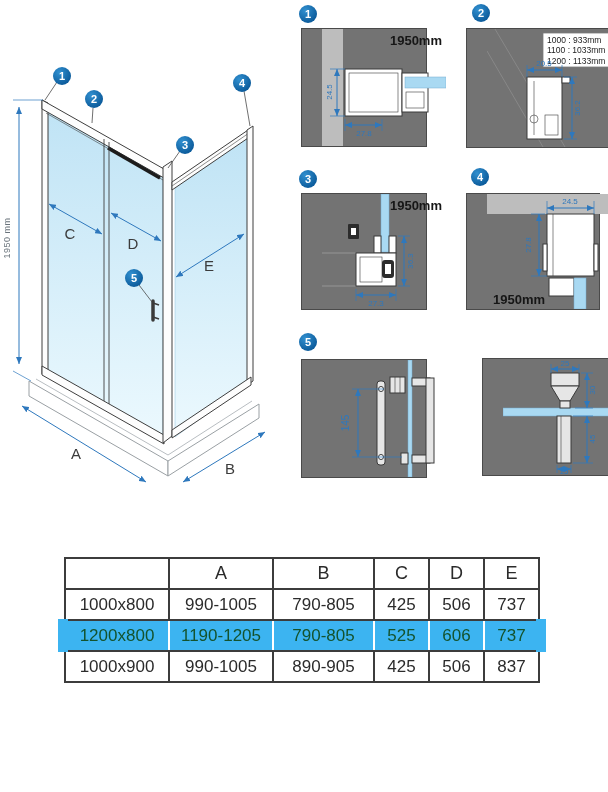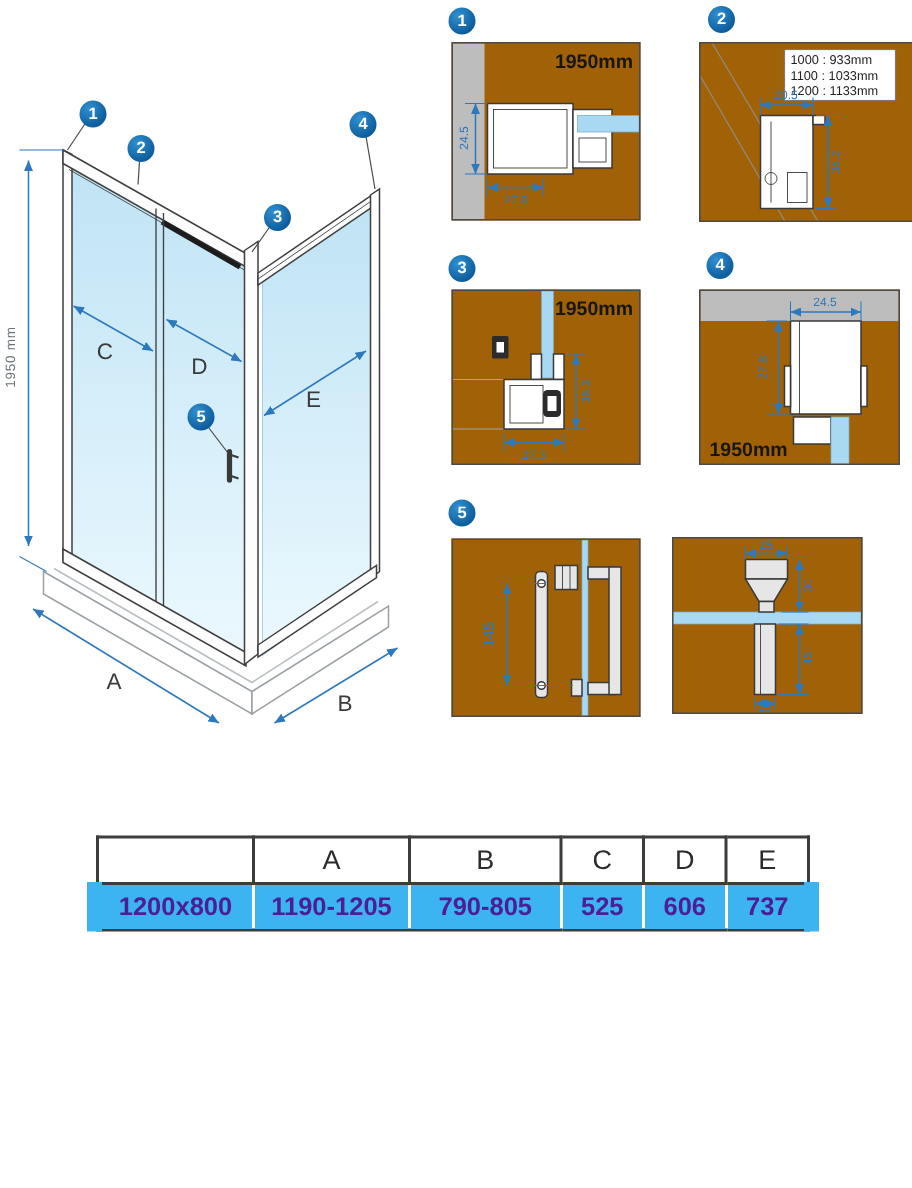--- a/index.html
+++ b/index.html
@@ -2,21 +2,21 @@
 <html style="--accent_blue: #2e78bd; --highlight_blue: #3cb4f1; --glass_blue: #a9d9f2; --wall_gray: #bdbdbd; --callout_blue: #0d5d9d;"><head>
 <meta charset="utf-8">
 <style>
   * { margin:0; padding:0; box-sizing:border-box; }
   html,body { background:#fff; }
   body { width:608px; height:792px; font-family:"Liberation Sans",sans-serif; }
   .page { position:relative; width:608px; height:792px; background:#fff; overflow:hidden; }
   .callout { position:absolute; width:18px; height:18px; border-radius:50%;
              background:radial-gradient(circle at 35% 30%, #3190d0, #0d5d9d 72%);
              color:#fff; font-size:11px; font-weight:bold; text-align:center; line-height:18px; z-index:5; }
-  .panel { position:absolute; border:1px solid #4a4a4a; background:#a16207; }
+  .panel { position:absolute; border:1px solid #4a4a4a; background:#737373;padding-left:20px; }
   .panel svg { display:block; }
   svg text { font-family:"Liberation Sans",sans-serif; }
   .dim  { stroke:var(--accent_blue,#2e78bd); stroke-width:1; fill:none; }
   .tick { stroke:var(--accent_blue,#2e78bd); stroke-width:.7; fill:none; }
   .dt   { font-size:8px;  fill:var(--accent_blue,#2e78bd); }
   .dt10 { font-size:10px; fill:var(--accent_blue,#2e78bd); }
   .mk   { fill:var(--accent_blue,#2e78bd); }
   .lbl  { font-size:15px; fill:#3b3b3b; }
   .ht   { font-size:13px; font-weight:bold; fill:#161616; }
   .htv  { font-size:9px; fill:#68727a; letter-spacing:.5px; }
@@ -32,21 +32,21 @@
   .hatch{ stroke:#8d8d8d; stroke-width:.8; }
   .wline{ stroke:#a5a5a5; stroke-width:.7; }
   .dark { fill:#2c2c2c; }
   .seam { stroke:#3f3f3f; stroke-width:.9; }
 
   .size-table { position:absolute; left:64px; top:557px; width:476px;
                 border-collapse:collapse; table-layout:fixed; }
   .size-table td, .size-table th { border:2px solid #3c3c3c; height:31px; text-align:center;
                 vertical-align:middle; font-size:17px; color:#2b2b2b; font-weight:normal; padding:0; }
   .size-table th { font-size:18px; }
-  .size-table tr.hl td { background:var(--highlight_blue,#3cb4f1); font-weight:bold; color:#4c1d95;
+  .size-table tr.hl td { background:var(--highlight_blue,#3cb4f1); font-weight:normal; color:#14532d;
                 border-left-color:transparent; border-right-color:transparent; position:relative; }
   .size-table tr.hl td:first-child::before,
   .size-table tr.hl td:last-child::after { content:""; position:absolute; top:-2px; bottom:-2px;
                 width:10px; background:var(--highlight_blue,#3cb4f1); }
   .size-table tr.hl td:first-child::before { left:-8px; }
   .size-table tr.hl td:last-child::after  { right:-8px; }
 </style>
 </head>
 <body>
 
@@ -309,21 +309,21 @@
       </g>
       <g>
         <line class="tick" x1="30" y1="29" x2="62" y2="29"></line>
         <line class="tick" x1="30" y1="97" x2="80" y2="97"></line>
         <line class="dim" x1="36" y1="29" x2="36" y2="97" marker-start="url(#a5)" marker-end="url(#a5)"></line>
         <text class="dt10" text-anchor="middle" transform="rotate(-90 27 63)" x="27" y="63">145</text>
       </g>
     </svg>
   </div>
 
-  <div class="panel" style="left:448px;top:358px;width:127px;height:118px">
+  <div class="panel" style="left:482px;top:358px;width:127px;height:118px">
     <svg width="125" height="116" viewBox="0 0 125 116">
       <defs>
         <marker id="a6" markerWidth="7" markerHeight="6" refX="7" refY="3" orient="auto-start-reverse" markerUnits="userSpaceOnUse">
           <path class="mk" d="M0,0L7,3L0,6Z"></path>
         </marker>
       </defs>
       <rect class="glass" x="0" y="49" width="125" height="8"></rect>
       <g>
         <rect class="proffill" x="48" y="14" width="28" height="13"></rect>
         <polygon class="proffill" points="48,27 76,27 67,42 57,42"></polygon>
@@ -363,24 +363,40 @@
     </colgroup>
     <tbody>
         <tr>
       <th></th>
       <th>A</th>
       <th>B</th>
       <th>C</th>
       <th>D</th>
       <th>E</th>
     </tr>
+    <tr>
+      <td>1000x800</td>
+      <td>990-1005</td>
+      <td>790-805</td>
+      <td>425</td>
+      <td>506</td>
+      <td>737</td>
+    </tr>
     <tr class="hl">
       <td>1200x800</td>
       <td>1190-1205</td>
       <td>790-805</td>
       <td>525</td>
       <td>606</td>
       <td>737</td>
     </tr>
+    <tr>
+      <td>1000x900</td>
+      <td>990-1005</td>
+      <td>890-905</td>
+      <td>425</td>
+      <td>506</td>
+      <td>837</td>
+    </tr>
   </tbody>
     </table>
 
 </div>
 
 </body></html>

